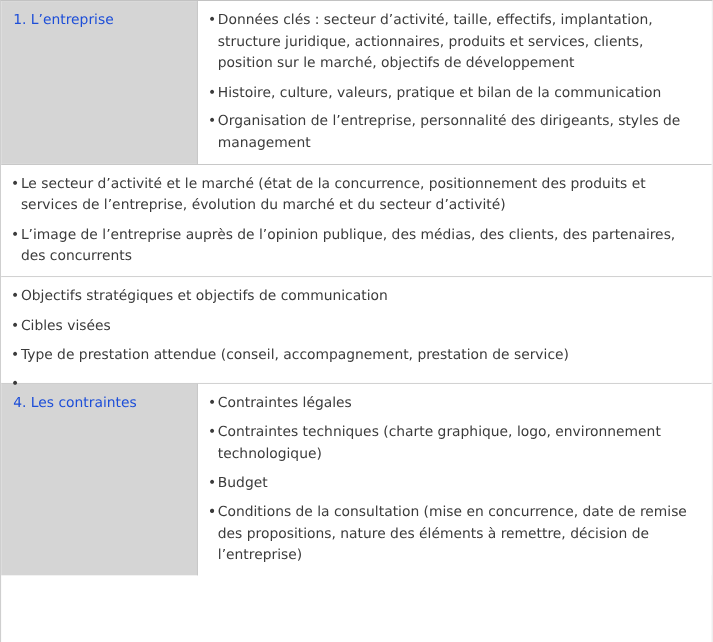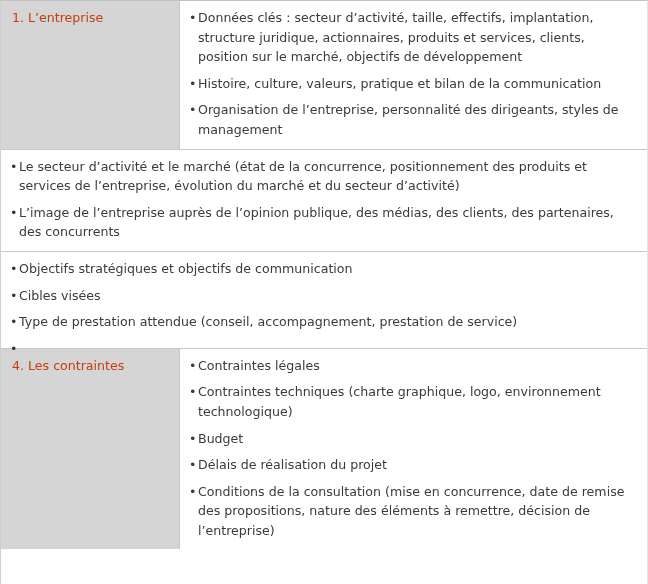--- a/index.html
+++ b/index.html
@@ -36,21 +36,21 @@
     border-bottom: none;
   }
 
   .cell-label {
     width: 179px;
     min-width: 179px;
     box-sizing: border-box;
     background: #d5d5d5;
     border-right: 1px solid #c8c8c8;
     padding: 8px 10px 10px 11px;
-    color: #c2410c;
+    color: #1d4ed8;
     font-size: 12.6px;
     line-height: 17px;
   }
   .cell-label .label-text {
     display: block;
     padding-left: 17px;
     text-indent: -17px;
     white-space: pre-wrap;
   }
 
@@ -111,17 +111,17 @@
       </div>
     </div>
     <div class="row">
       <div class="cell-label">
         <span class="label-text">4. Les contraintes</span>
       </div>
       <div class="cell-body">
         <div class="bullet-item"><span class="bullet-dot">•</span><span>Contraintes légales</span></div>
         <div class="bullet-item"><span class="bullet-dot">•</span><span>Contraintes techniques (charte graphique, logo, environnement technologique)</span></div>
         <div class="bullet-item"><span class="bullet-dot">•</span><span>Budget</span></div>
-        <div class="bullet-item"><span class="bullet-dot">•</span><span>Délais de réalisation du projet</span></div>
+        <div class="bullet-item"><span class="bullet-dot">•</span></div>
         <div class="bullet-item"><span class="bullet-dot">•</span><span>Conditions de la consultation (mise en concurrence, date de remise des propositions, nature des éléments à remettre, décision de l’entreprise)</span></div>
       </div>
     </div>
   </div>
 
 </body></html>

